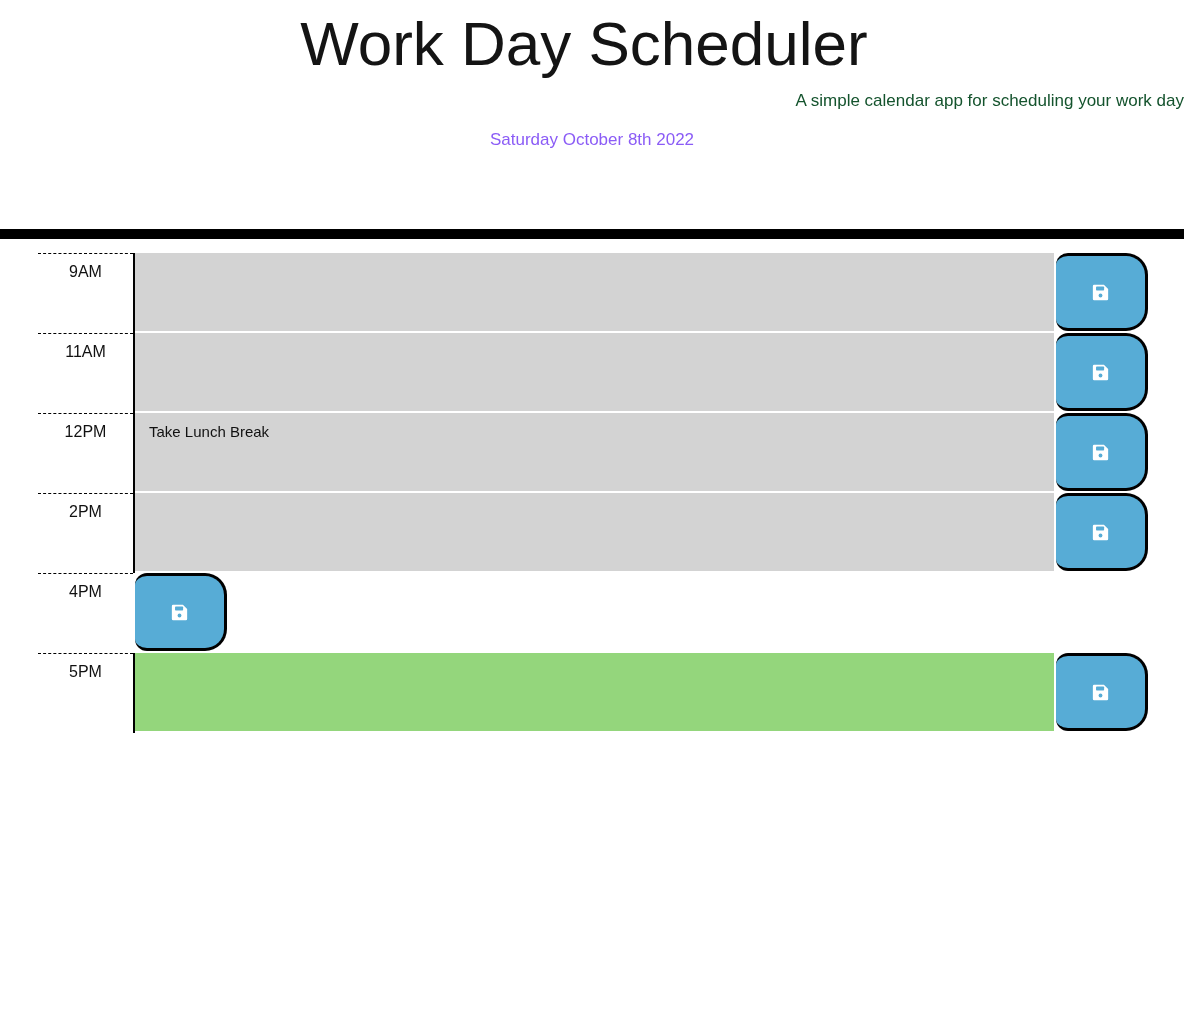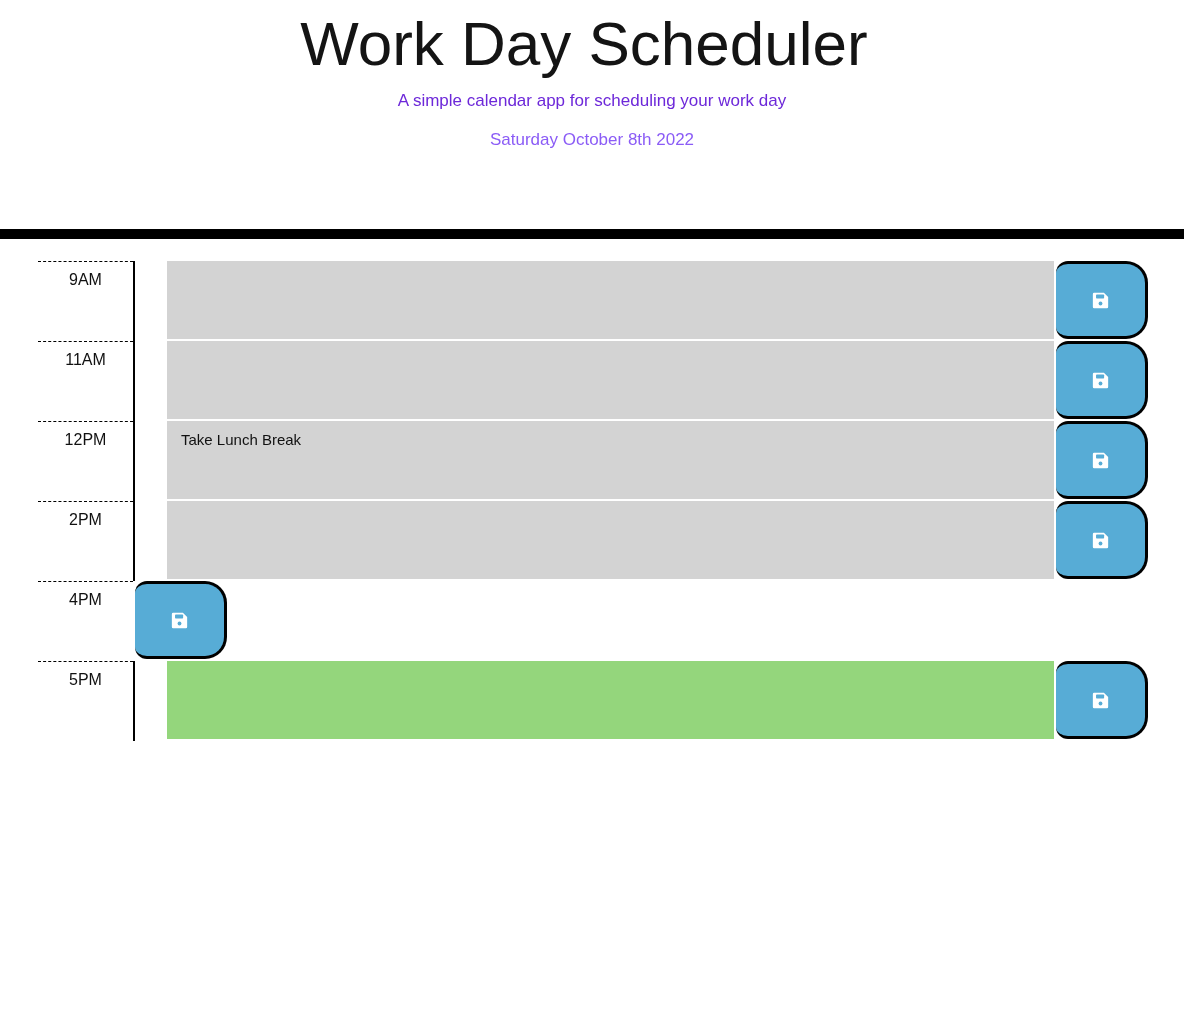--- a/index.html
+++ b/index.html
@@ -16,35 +16,36 @@
   .app-title {
     margin: 8px 16px 0 0;
     font-size: 62px;
     font-weight: 300;
     line-height: 1.15;
     color: #141414;
   }
   .app-subtitle {
     margin: 12px 0 0 0;
     font-size: 17px;
-    color: #6d28d9;
+    color: #14532d;
+    text-align: right;
   }
   .current-day {
     margin: 19px 0 0 0;
     font-size: 17px;
     color: #8b5cf6;
   }
   .header-divider {
     margin-top: 79px;
     height: 10px;
     background: #000;
     width: 100%;
   }
   .schedule {
-    margin-top: 22px;
+    margin-top: 14px;
     padding: 0 36px 0 38px;
   }
   .time-row {
     display: flex;
     align-items: flex-start;
     height: 80px;
   }
   .hour {
     width: 95px;
     box-sizing: border-box;
@@ -52,21 +53,20 @@
     text-align: center;
     padding-top: 9px;
     font-size: 16px;
     flex: none;
   }
   .slot-wrap {
     flex: 1 1 auto;
     height: 80px;
     border-left: 2px solid #000;
     box-sizing: border-box;
-    padding-left: 32px;
   }
   .event-input {
     display: block;
     width: 100%;
     height: 78px;
     box-sizing: border-box;
     border: none;
     outline: none;
     resize: none;
     padding: 10px 14px;

